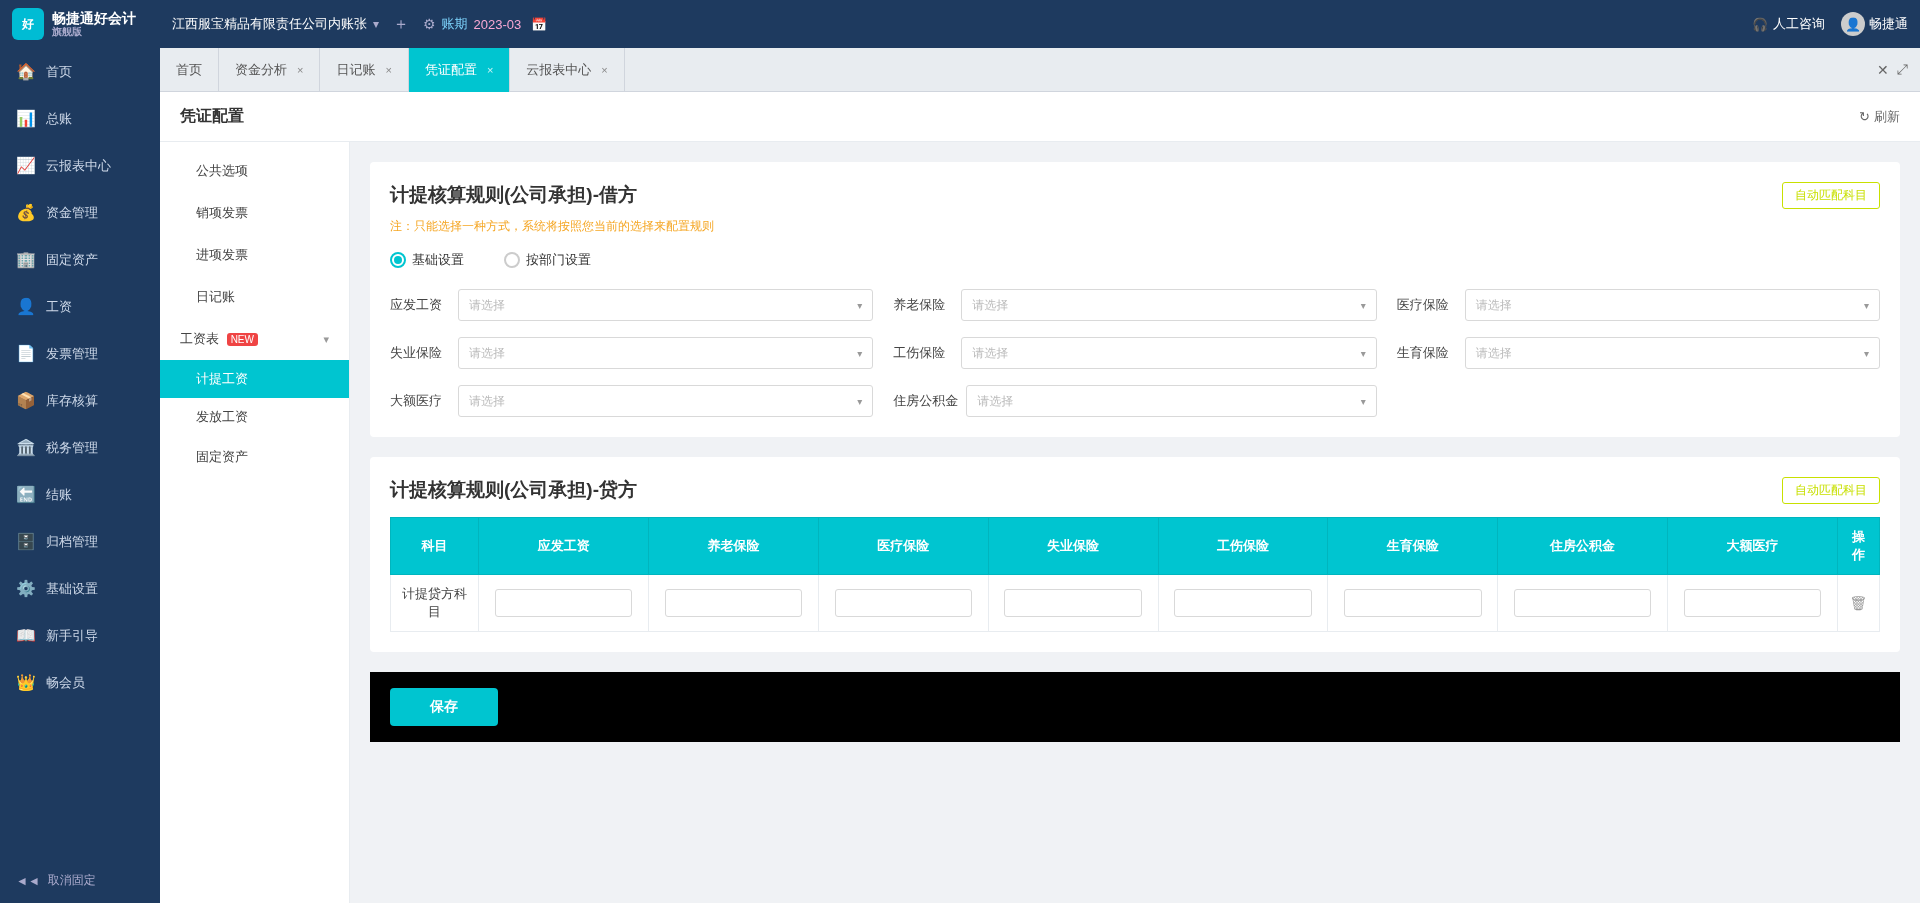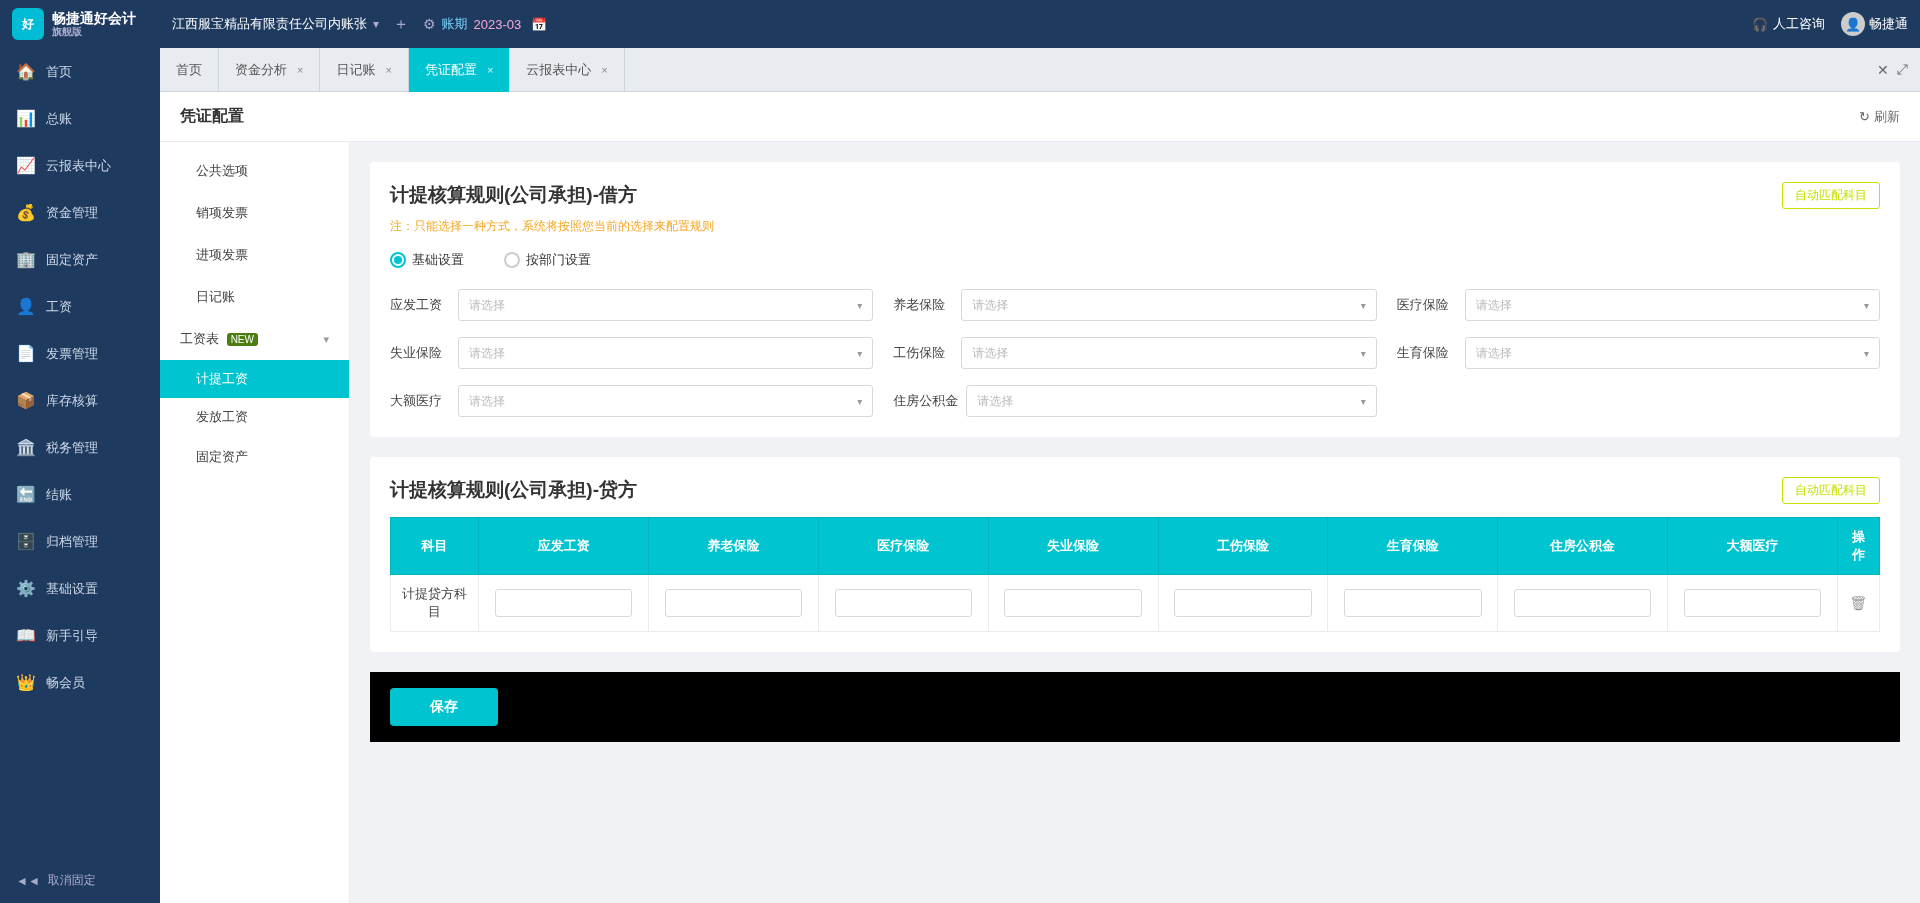--- a/index.html
+++ b/index.html
@@ -201,21 +201,21 @@
       padding: 10px 12px 10px 36px;
       color: #444;
       cursor: pointer;
       font-size: 13px;
     }
     .sub-nav-child.active {
       background: #00c5d0;
       color: white;
     }
     .new-badge {
-      background: #4d7c0f;
+      background: #ef4444;
       color: white;
       font-size: 10px;
       padding: 1px 4px;
       border-radius: 3px;
       margin-left: 4px;
     }
 
     
     .right-panel {
       flex: 1;

